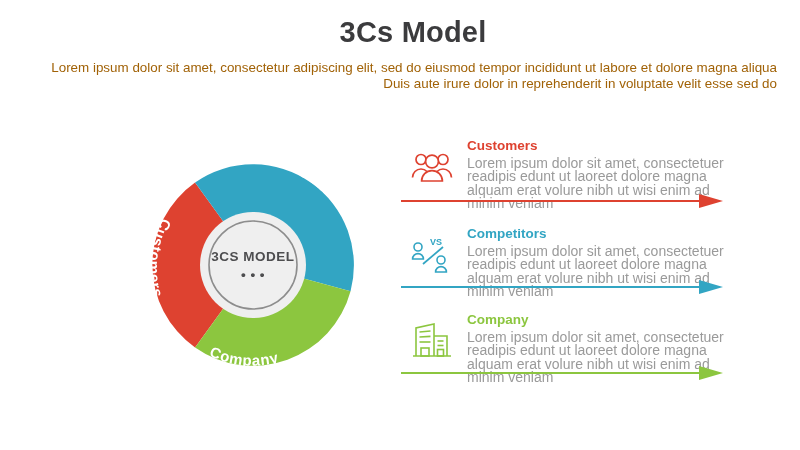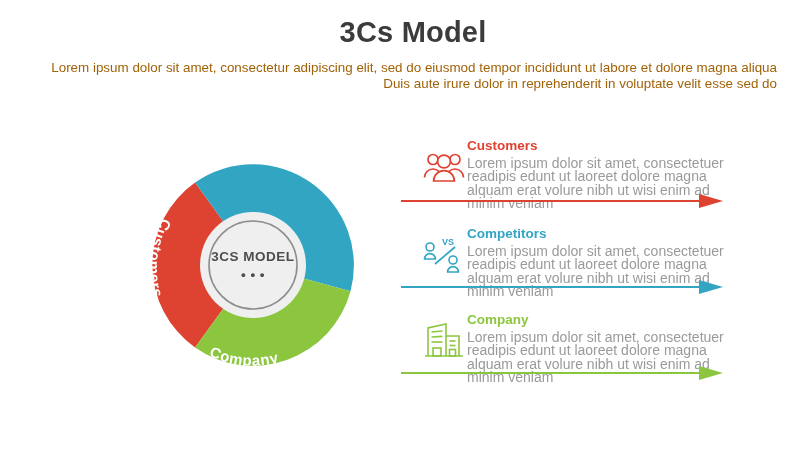--- a/index.html
+++ b/index.html
@@ -34,21 +34,21 @@
     font-family:"Liberation Sans", sans-serif;letter-spacing:.6px;
   }
   .center-text{
     fill:#4d4d4f;font-size:13.5px;font-weight:bold;
     font-family:"Liberation Sans", sans-serif;letter-spacing:.5px;
   }
 
   
   .block{position:absolute;left:392px;width:330px;}
   .block .icon{
-    position:absolute;left:16px;top:8px;width:46px;height:42px;
+    position:absolute;left:4px;top:8px;width:46px;height:42px;
   }
   .block .txt{position:absolute;left:62px;top:0;width:268px;}
   .b-title{
     font-size:13.5px;font-weight:bold;margin:0 0 3px 0;line-height:16px;
   }
   .b-body{
     font-size:14px;color:#9a9a9a;line-height:13.4px;margin:0;
     font-weight:400;
   }
   .arrow{position:absolute;left:388px;width:324px;height:14px;}

